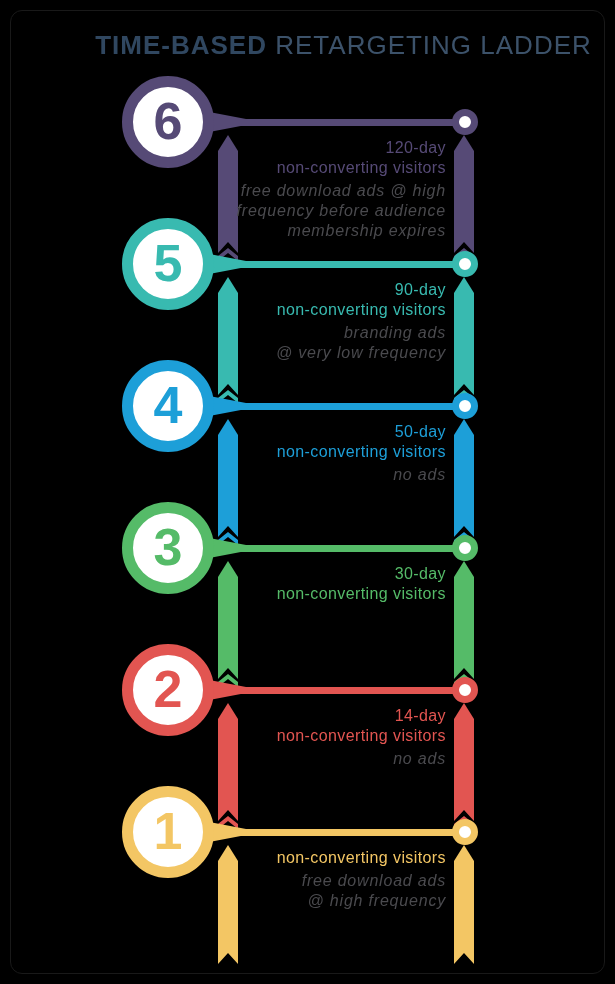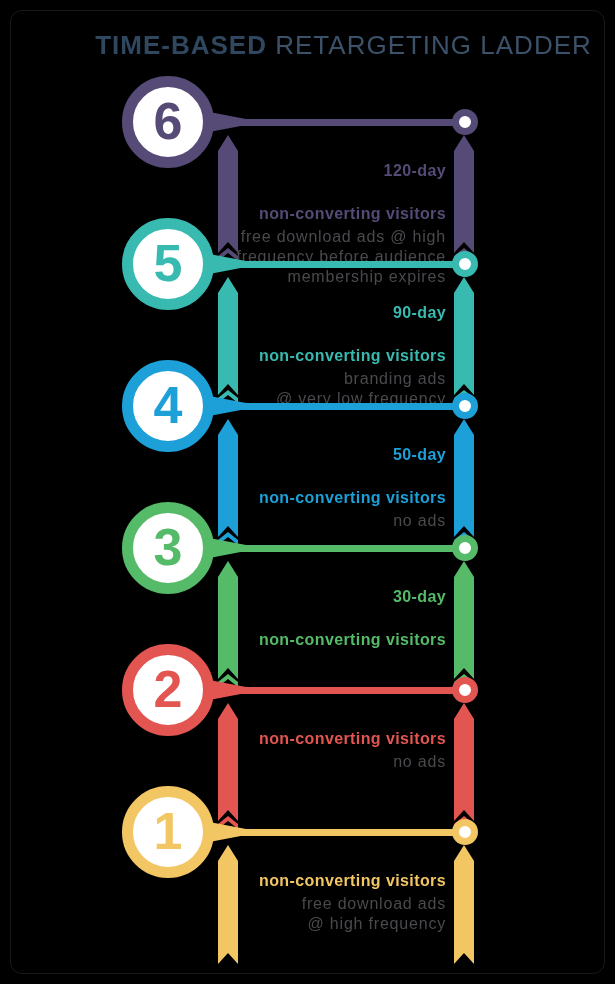--- a/index.html
+++ b/index.html
@@ -52,27 +52,26 @@
     position:absolute;top:126px;width:20px;height:13px;background:var(--c);z-index:1;
     clip-path:polygon(50% 0,100% 62%,100% 100%,50% 38%,0 100%,0 62%);
   }
   .chevron.left{left:218px;}
   .chevron.right{left:454px;}
 
   .textblock{
     position:absolute;right:169px;top:16px;text-align:right;z-index:2;
   }
   .day,.audience{
-    font-size:16px;font-weight:bold;line-height:20px;letter-spacing:0.4px;
+    font-size:16px;font-weight:normal;line-height:20px;letter-spacing:0.4px;
     color:var(--c);
-    margin-top:23px;
   }
   .desc{
     margin-top:3px;font-size:16px;font-weight:normal;line-height:20px;
-    letter-spacing:0.8px;color:#4a4a4e;white-space:pre-line;
+    letter-spacing:0.8px;color:#4a4a4e;white-space:pre-line;font-style:italic;
   }
 </style>
 </head>
 <body>
 
 <div class="stage">
   <div class="frame"></div>
 
   <div class="title">
     <span class="t-bold" style="--c: #304760;">TIME-BASED</span>
@@ -158,20 +157,21 @@
     <div class="ribbon right"></div>
     <div class="chevron left"></div>
     <div class="chevron right"></div>
     <div class="neck"></div>
     <div class="hline"></div>
     <div class="enddot"></div>
     <div class="circle">
       <span class="num">2</span>
     </div>
     <div class="textblock">
+      <div class="day">14-day</div>
       <div class="audience">non-converting visitors</div>
       <div class="desc">no ads</div>
     </div>
   </div>
 
   <div class="row last" style="top: 832px; --c: #f3c664;">
     <div class="ribbon left"></div>
     <div class="ribbon right"></div>
     <div class="neck"></div>
     <div class="hline"></div>

